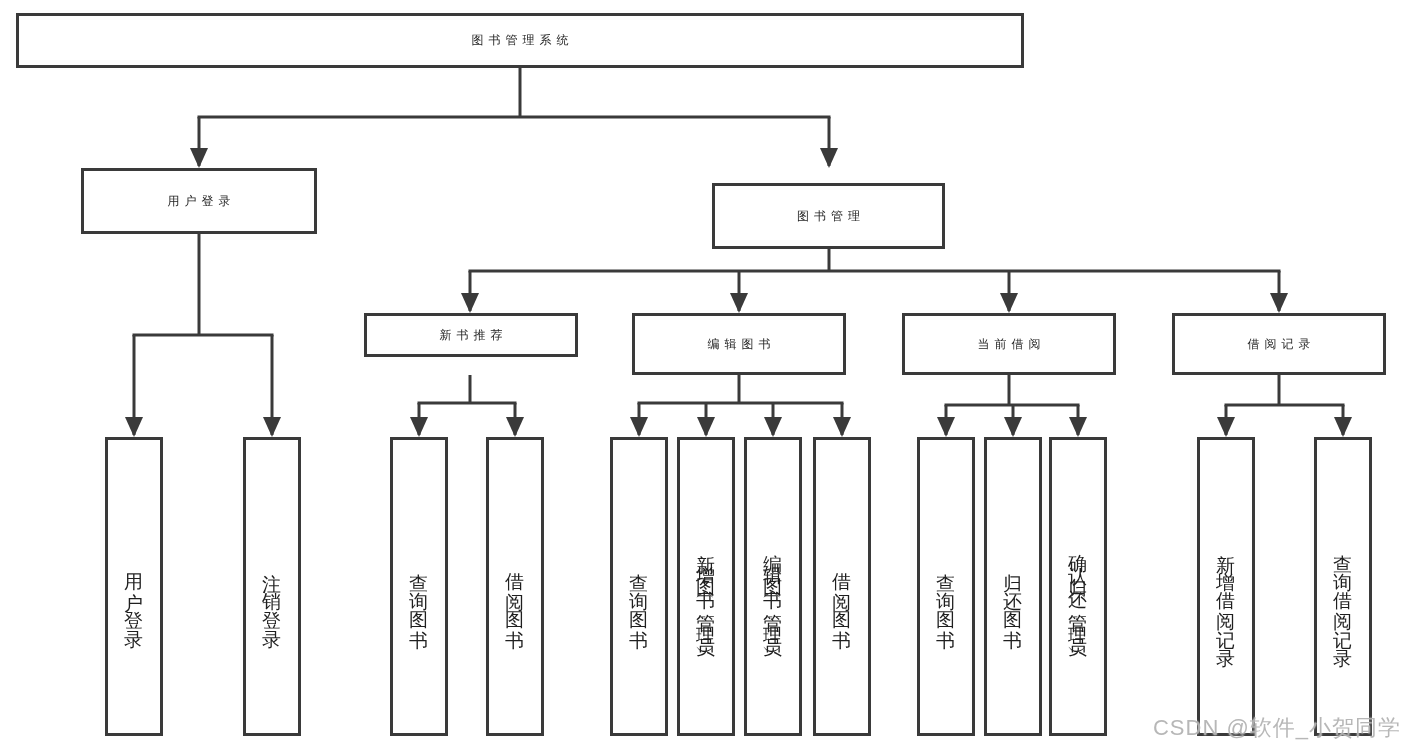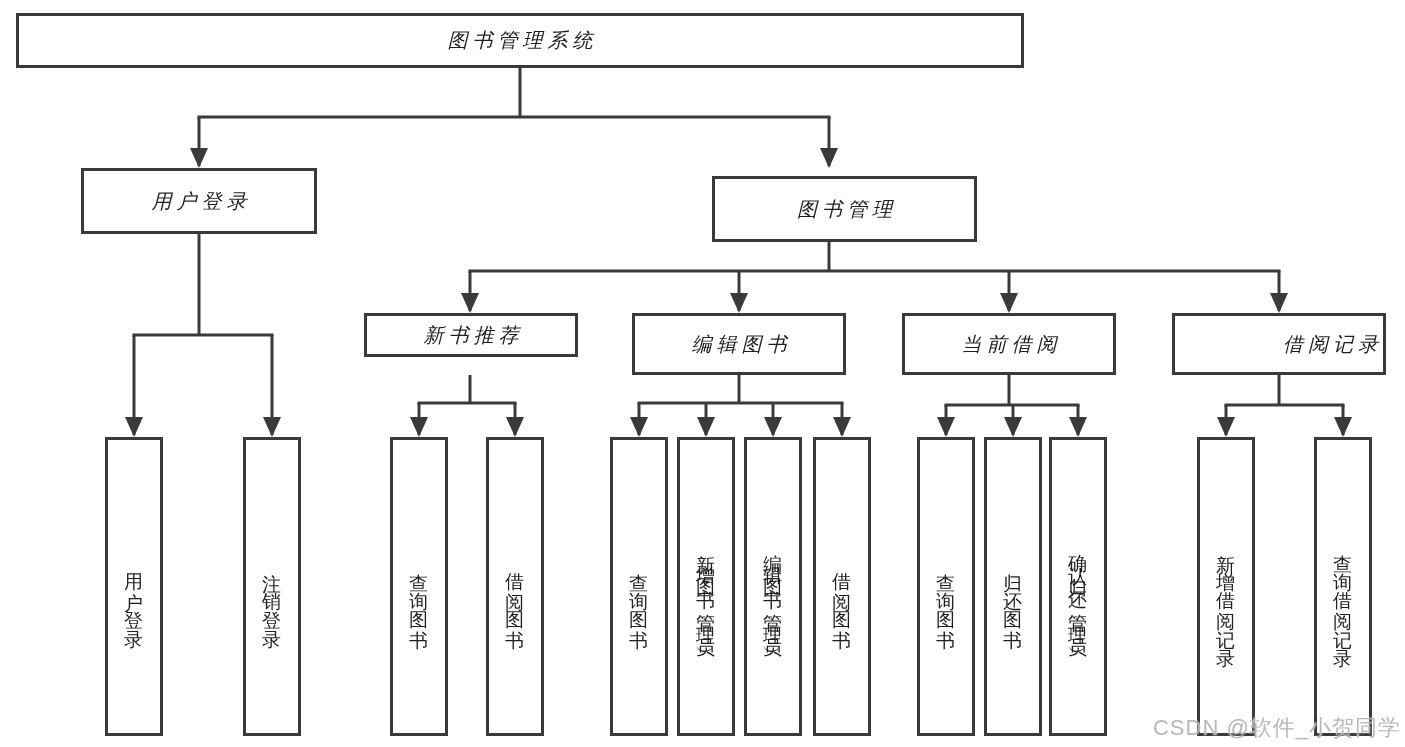--- a/index.html
+++ b/index.html
@@ -26,25 +26,24 @@
     box-sizing: border-box;
     border: 3px solid #3a3a3a;
     background: #ffffff;
     display: flex;
     align-items: center;
     justify-content: center;
     color: #1f1f1f;
     z-index: 2;
   }
   .node.h span {
-    font-size: 20px;
+    font-size: 12px;
     letter-spacing: 5px;
     padding-left: 5px; 
     white-space: nowrap;
-    font-style: italic;
   }
   .node.v span {
     writing-mode: vertical-rl;
     text-orientation: mixed;
     font-size: 19px;
     line-height: 1;
     letter-spacing: 19px;
     padding-top: 19px; 
   }
   .node.v.long span {
@@ -128,34 +127,34 @@
     </g>
   </svg>
 
   <div class="node h" style="left:16px; top:13px; width:1008px; height:55px;">
     <span>图书管理系统</span>
   </div>
 
   <div class="node h" style="left:81px; top:168px; width:236px; height:66px;">
     <span>用户登录</span>
   </div>
-  <div class="node h" style="left:712px; top:176px; width:265px; height:66px;">
+  <div class="node h" style="left:712px; top:183px; width:233px; height:66px;">
     <span>图书管理</span>
   </div>
 
   <div class="node h" style="left:364px; top:313px; width:214px; height:44px;">
     <span>新书推荐</span>
   </div>
   <div class="node h" style="left:632px; top:313px; width:214px; height:62px;">
     <span>编辑图书</span>
   </div>
   <div class="node h" style="left:902px; top:313px; width:214px; height:62px;">
     <span>当前借阅</span>
   </div>
-  <div class="node h" style="left:1172px; top:313px; width:214px; height:62px;justify-content:flex-end;">
+  <div class="node h" style="left:1172px; top:313px; width:214px; height:62px;">
     <span>借阅记录</span>
   </div>
 
   <div class="node v" style="left:105px; top:437px; width:58px; height:299px;">
     <span>用户登录</span>
   </div>
   <div class="node v" style="left:243px; top:437px; width:58px; height:299px;">
     <span>注销登录</span>
   </div>
   <div class="node v" style="left:390px; top:437px; width:58px; height:299px;">

